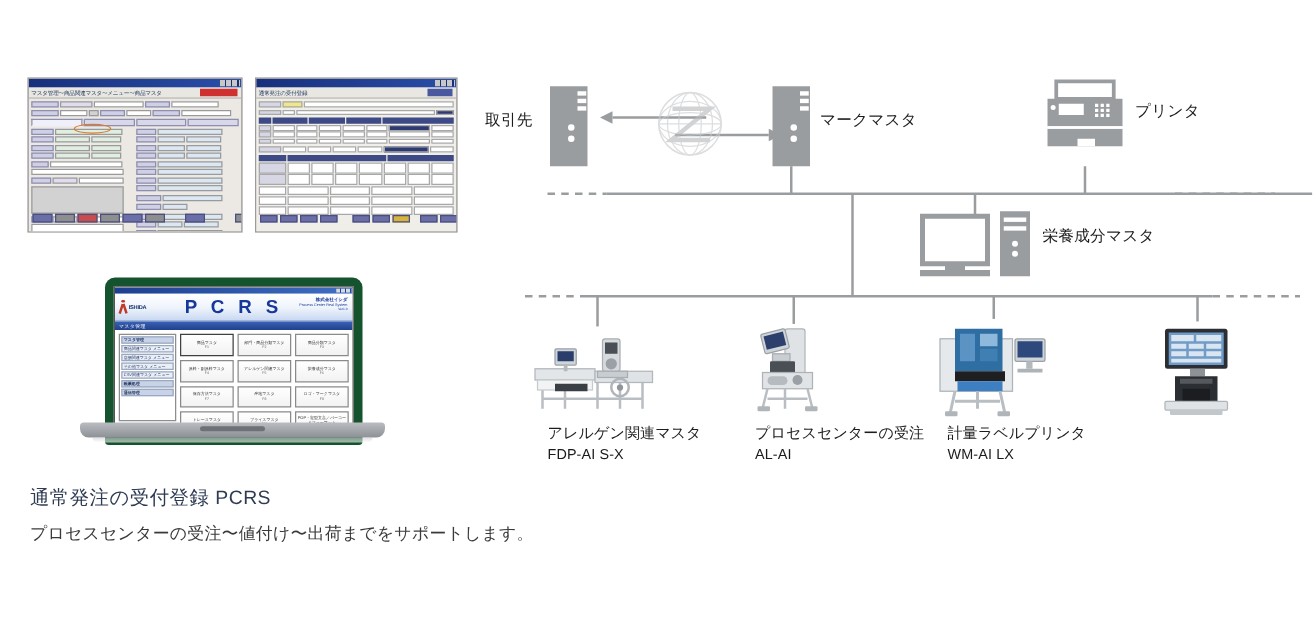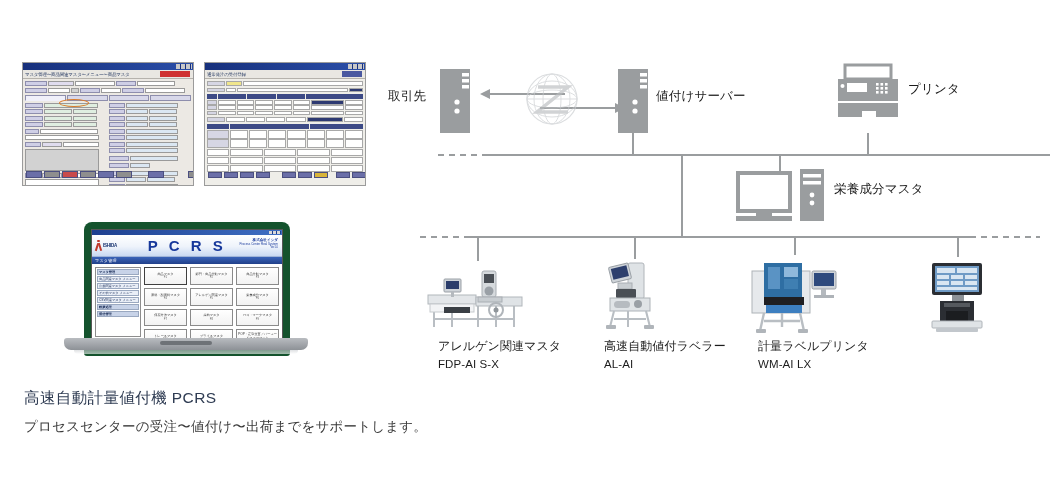--- a/index.html
+++ b/index.html
@@ -586,21 +586,21 @@
         </div>
 
       </div>
     </div>
     <div class="lt-base">
       <div class="lt-notch"></div>
     </div>
     <div class="lt-foot"></div>
   </div>
 
-  <div class="caption-title">高速自動計量値付機 PCRS</div>
+  <div class="caption-title">通常発注の受付登録 PCRS</div>
   <div class="caption-sub">プロセスセンターの受注〜値付け〜出荷までをサポートします。</div>
 
   <div class="diagram">
 
     <svg class="net" width="670" height="330" viewBox="0 0 670 330">
 
       <line x1="58" y1="100" x2="105" y2="100" stroke="#9a9d9f" stroke-width="2" stroke-dasharray="6 5"></line>
       <line x1="105" y1="100" x2="670" y2="100" stroke="#9a9d9f" stroke-width="2"></line>
 
       <line x1="560" y1="100" x2="640" y2="100" stroke="#9a9d9f" stroke-width="2" stroke-dasharray="6 5"></line>
@@ -687,21 +687,21 @@
         <rect x="356" y="161" width="56" height="5" fill="#9a9d9f"></rect>
         <rect x="420" y="114" width="24" height="52" fill="#9a9d9f"></rect>
         <rect x="423" y="119" width="18" height="3.5" fill="#ffffff"></rect>
         <rect x="423" y="126" width="18" height="3.5" fill="#ffffff"></rect>
         <circle cx="432" cy="140" r="2.4" fill="#ffffff"></circle>
         <circle cx="432" cy="148" r="2.4" fill="#ffffff"></circle>
       </g>
     </svg>
 
     <div class="dlabel" style="left:8px; top:33px;">取引先</div>
-    <div class="dlabel" style="left:276px; top:33px;">値付けサーバー</div>
+    <div class="dlabel" style="left:276px; top:33px;">マークマスタ</div>
     <div class="dlabel" style="left:528px; top:26px;">プリンタ</div>
     <div class="dlabel" style="left:454px; top:126px;">栄養成分マスタ</div>
 
     <div class="machine" style="left:42px; top:206px; width:115px; height:72px;">
       <svg width="115" height="72" viewBox="0 0 115 72">
         <rect x="0" y="0" width="115" height="72" fill="#ffffff"></rect>
 
         <g stroke="#b9bec3" stroke-width="2" fill="none">
           <line x1="12" y1="42" x2="12" y2="66"></line>
             <line x1="30" y1="42" x2="30" y2="66"></line>
@@ -818,21 +818,21 @@
         <rect x="18" y="64" width="50" height="7" rx="1" fill="#dfe3e6" stroke="#b0b5ba"></rect>
         <rect x="22" y="71" width="42" height="4" rx="1" fill="#c2c7cc"></rect>
       </svg>
     </div>
 
     <div class="mlabel" style="left:58px; top:282px;">
       <div>アレルゲン関連マスタ</div>
       <div class="model">FDP-AI S-X</div>
     </div>
     <div class="mlabel" style="left:224px; top:282px;">
-      <div>高速自動値付ラベラー</div>
+      <div>プロセスセンターの受注</div>
       <div class="model">AL-AI</div>
     </div>
     <div class="mlabel" style="left:378px; top:282px;">
       <div>計量ラベルプリンタ</div>
       <div class="model">WM-AI LX</div>
     </div>
 
   </div>
 </div>
 

